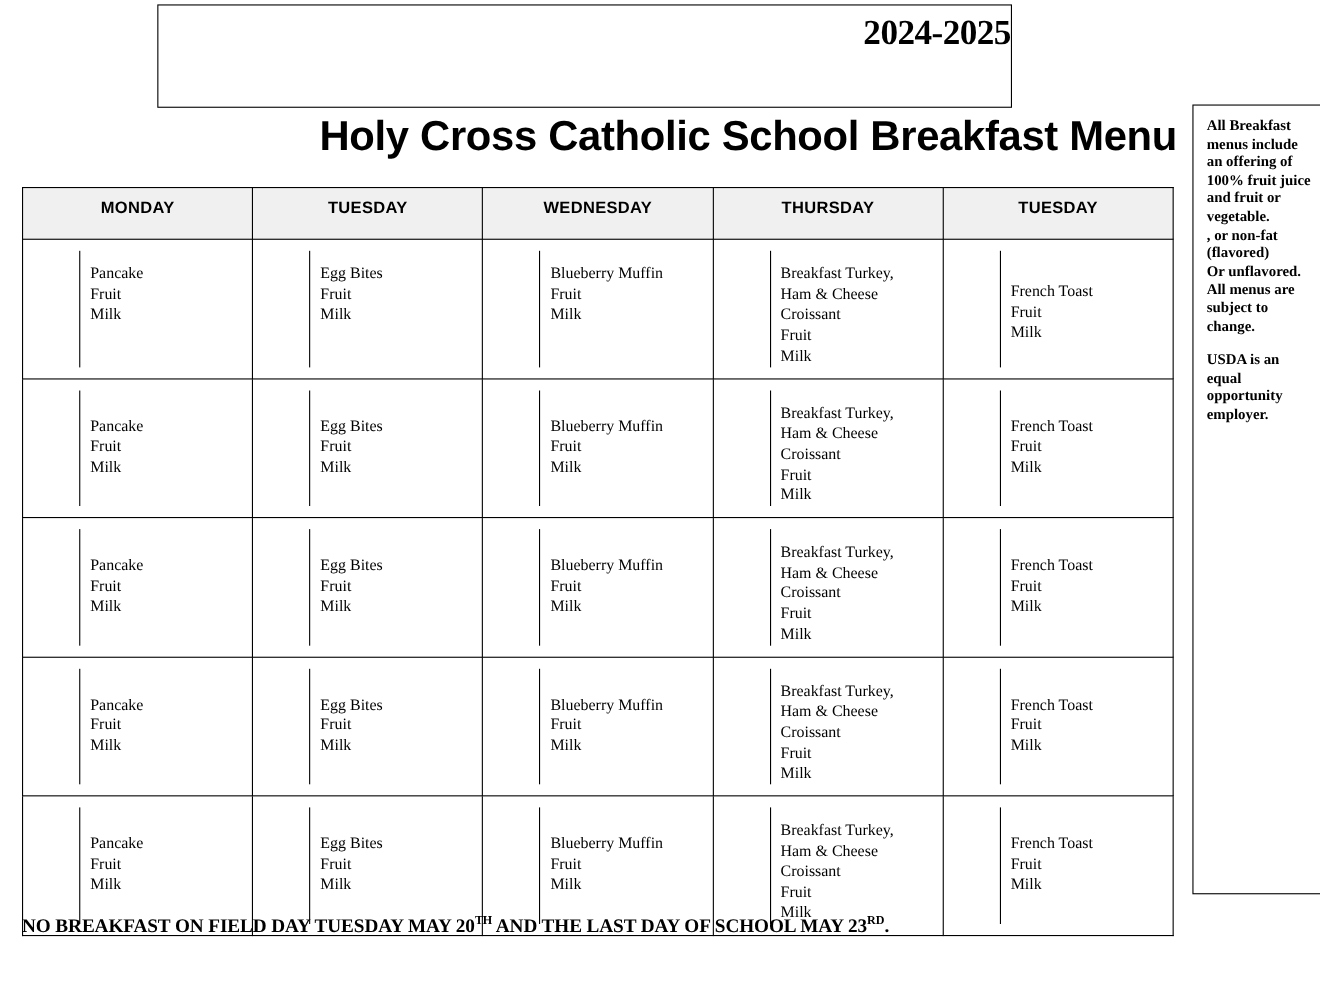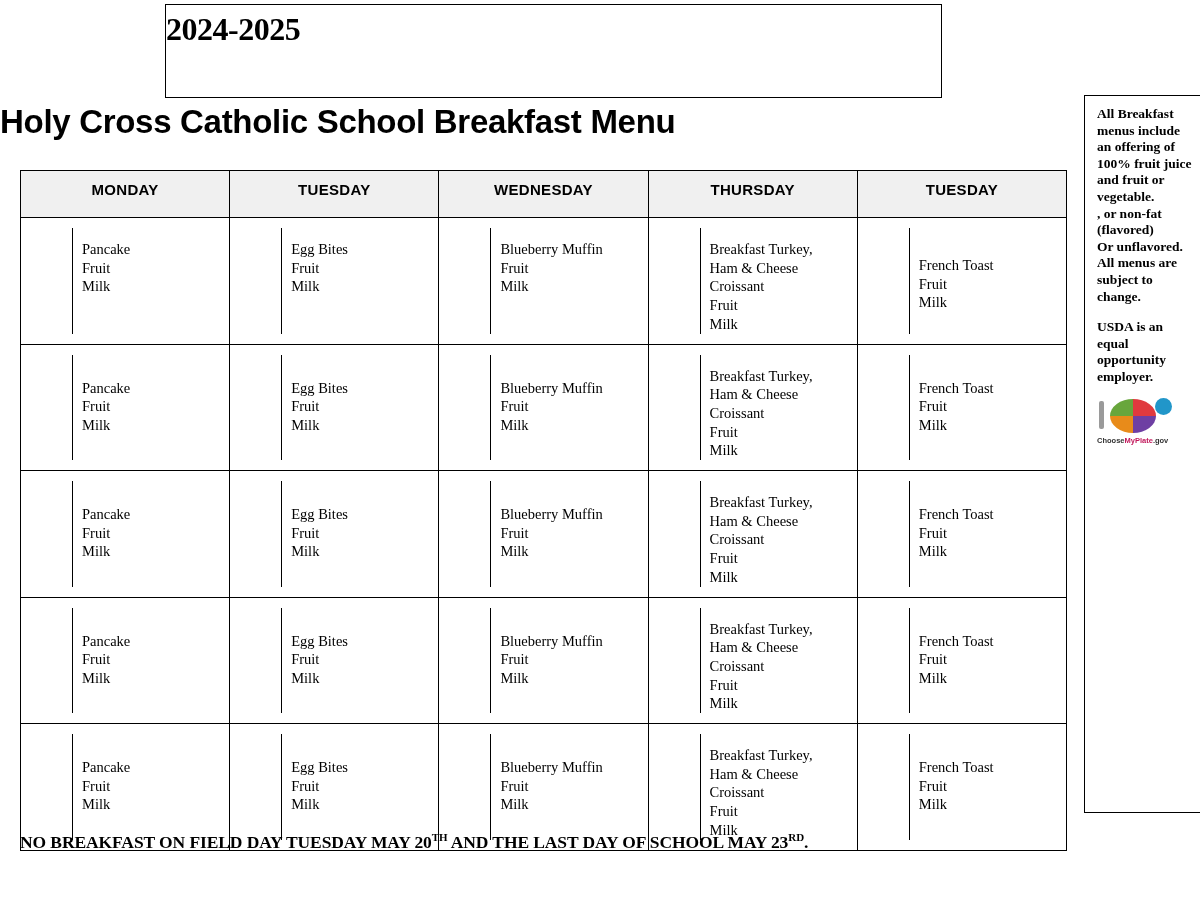--- a/index.html
+++ b/index.html
@@ -18,43 +18,42 @@
 
   
   .title-box {
     position: absolute;
     left: 143px;
     top: 4px;
     width: 777px;
     height: 94px;
     border: 1px solid #000;
     box-sizing: border-box;
-    text-align: left;
-    margin-left: 22px;
+    text-align: right;
   }
   .title-year {
     font-size: 32px;
     font-weight: bold;
     line-height: 1.28;
     margin-top: 4px;
     letter-spacing: -0.5px;
   }
   .title-menu {
     font-size: 30px;
     font-weight: bold;
     line-height: 1.1;
   }
   .school-title {
     position: absolute;
     left: 0;
     top: 103px;
     width: 1070px;
-    text-align: left;
+    text-align: right;
     font-family: "Liberation Sans", sans-serif;
-    font-size: 33px;
+    font-size: 38px;
     font-weight: bold;
     letter-spacing: -0.3px;
   }
 
   
   .calendar {
     position: absolute;
     left: 20px;
     top: 170px;
     width: 1047px;
@@ -499,26 +498,13 @@
 <div class="side-panel">
   <div class="side-text">
     <p>All Breakfast menus include an offering of 100% fruit juice and fruit or vegetable.</p>
     <p>, or non-fat (flavored)</p>
     <p>Or unflavored.</p>
     <p>All menus are subject to change.</p>
     <div class="side-gap"></div>
     <p>USDA is an equal opportunity employer.</p>
   </div>
 
-  <div class="myplate">
-    <div class="mp-fork"></div>
-    <div class="mp-plate">
-      <div class="mp-q mp-q1"></div>
-      <div class="mp-q mp-q2"></div>
-      <div class="mp-q mp-q3"></div>
-      <div class="mp-q mp-q4"></div>
-    </div>
-    <div class="mp-cup"></div>
-    <div class="mp-label">
-      <span>Choose</span><span class="pink">MyPlate</span><span>.gov</span>
-    </div>
-  </div>
 </div>
 
 </body></html>

